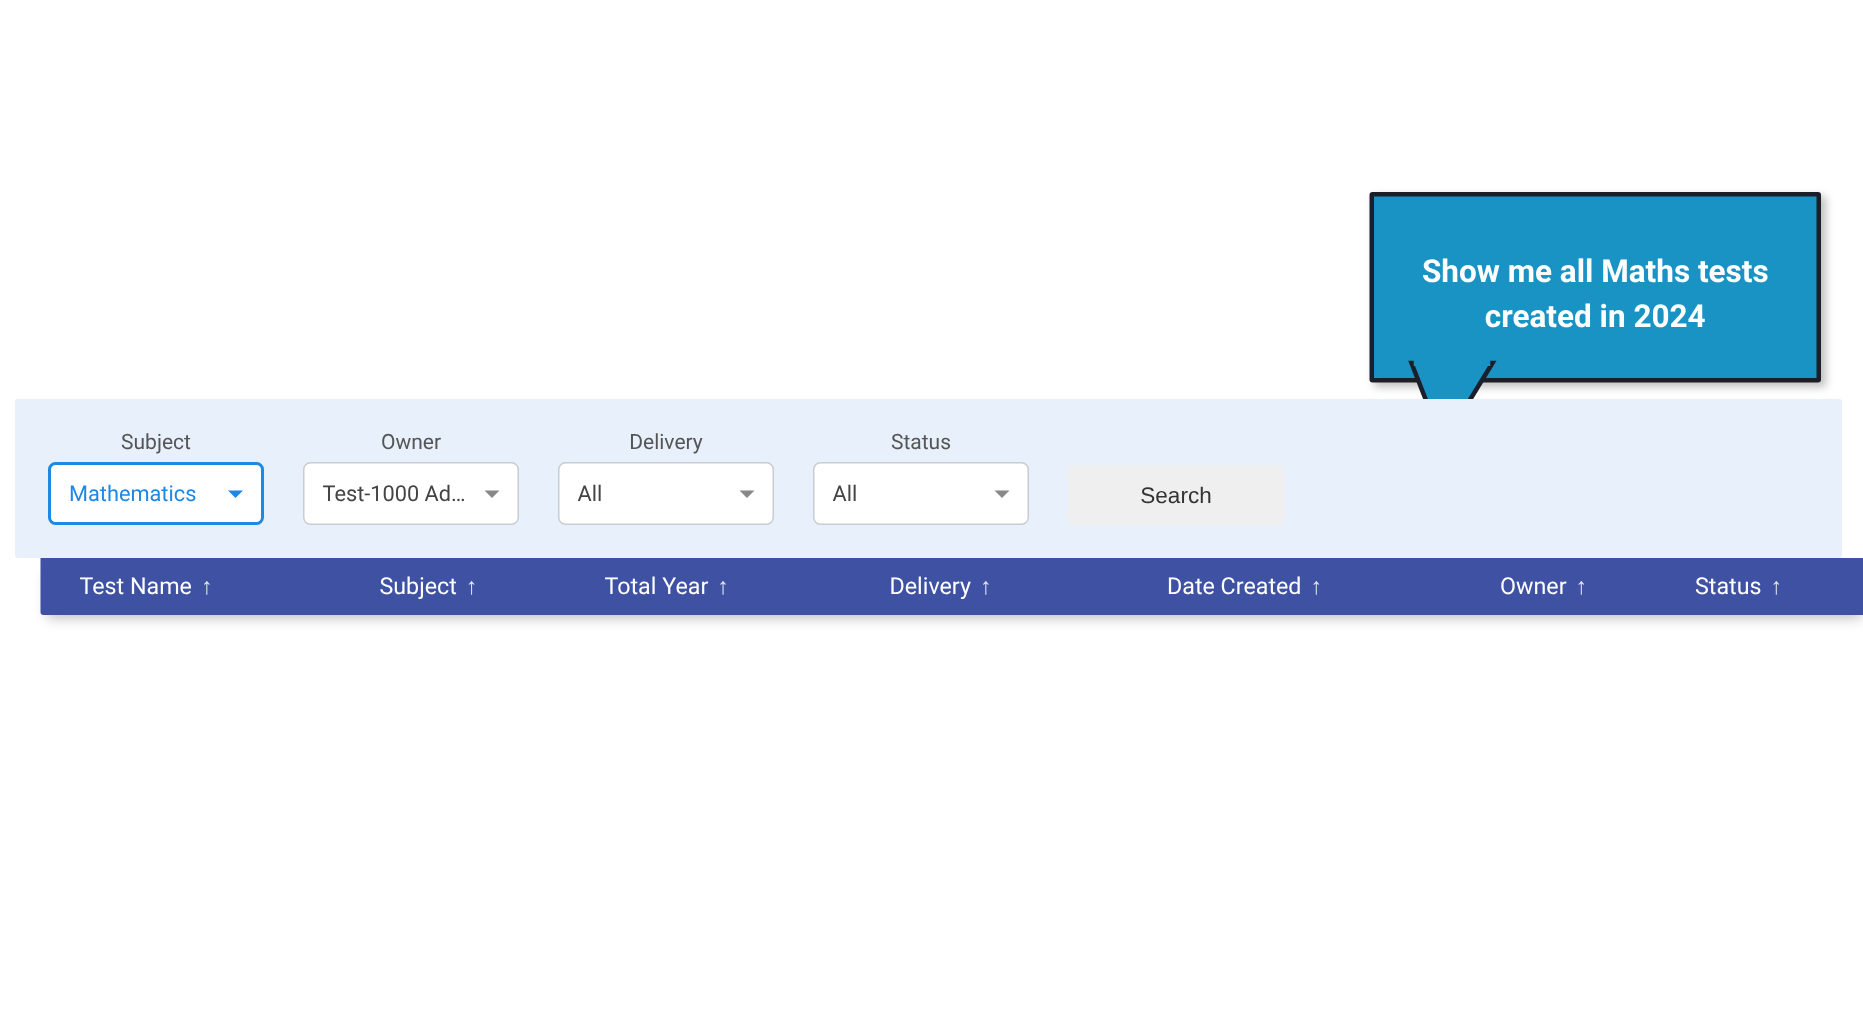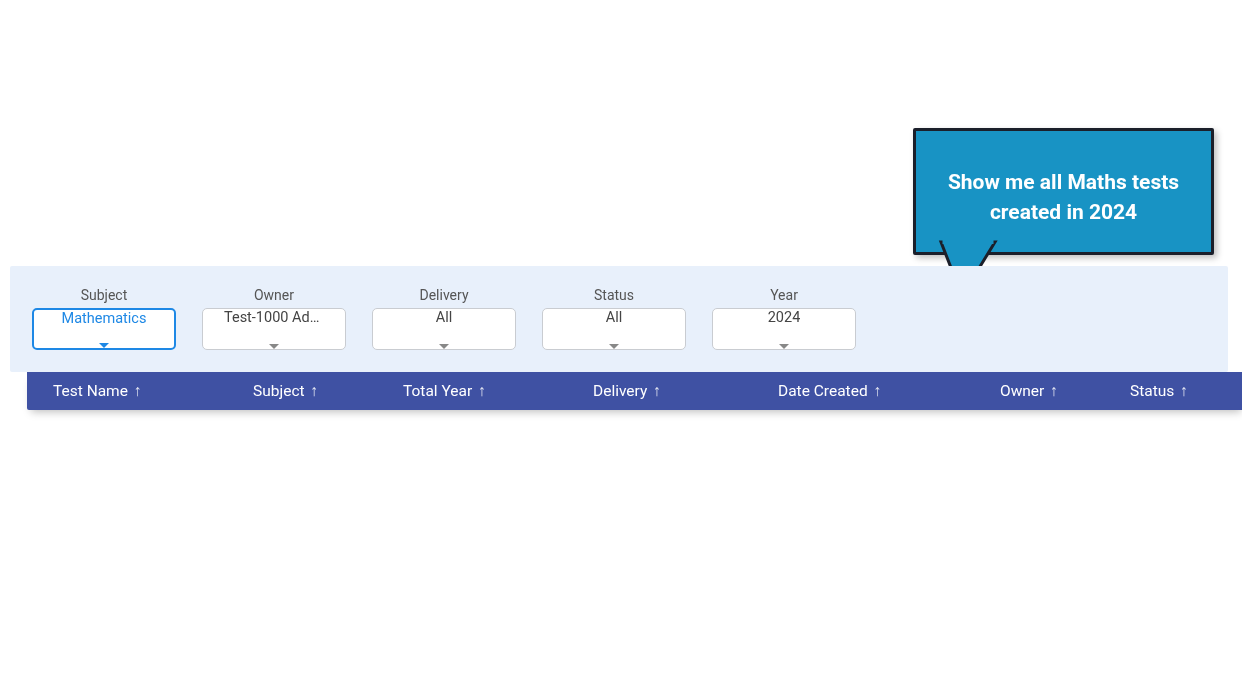--- a/index.html
+++ b/index.html
@@ -46,21 +46,20 @@
   .filter-label{font-size:14px;color:#555;margin-bottom:6px;line-height:1;}
   .select{
     width:144px;height:42px;
     background:#fff;
     border:1px solid #c9ccd1;
     border-radius:5px;
     display:flex;align-items:center;justify-content:space-between;
     padding:0 12px;box-sizing:border-box;
     font-size:14.5px;color:#444;
     cursor:pointer;
-    flex-direction:column;
   }
   .select.active{border:2px solid #1e88e5;color:#1e88e5;}
   .select .val{white-space:nowrap;overflow:hidden;text-overflow:ellipsis;max-width:100px;}
   .select.active .val{color:#1e88e5;}
   .caret{width:0;height:0;border-left:5px solid transparent;border-right:5px solid transparent;border-top:5px solid #888;}
   .select.active .caret{border-top-color:#1e88e5;}
   .search-btn{
     width:144px;height:40px;
     background:#efefef;border:none;border-radius:3px;
     font-size:15px;color:#333;cursor:pointer;
@@ -129,28 +128,26 @@
   </div>
 
   <div class="filter">
     <div class="filter-label">Status</div>
     <div class="select">
       <span class="val">All</span>
       <span class="caret"></span>
     </div>
   </div>
 
-  <div class="filter">
-    <div class="filter-label">Year</div>
-    <div class="select">
-      <span class="val">2024</span>
-      <span class="caret"></span>
-    </div>
+
+  <div class="search-wrap">
+    <button class="search-btn">
+      <span>Search</span>
+    </button>
   </div>
-
 </div>
 
 <div class="table-header">
   <div class="th th1">
     <span>Test Name</span>
     <span class="sort-icon">↑</span>
   </div>
   <div class="th th2">
     <span>Subject</span>
     <span class="sort-icon">↑</span>

